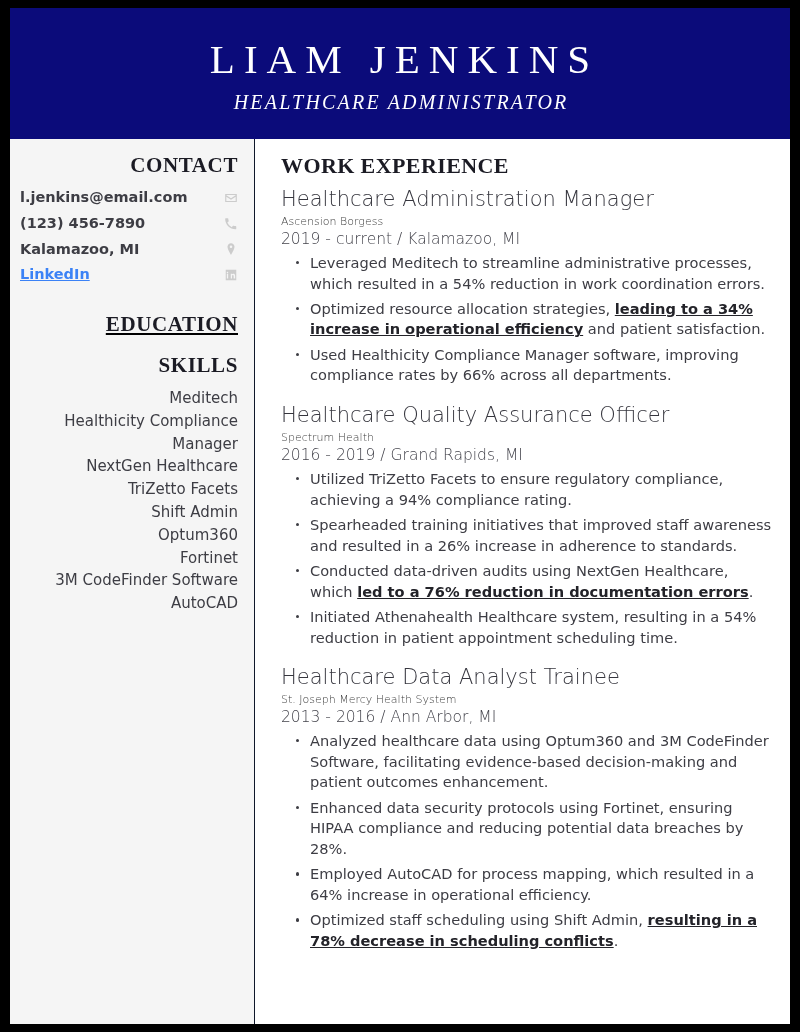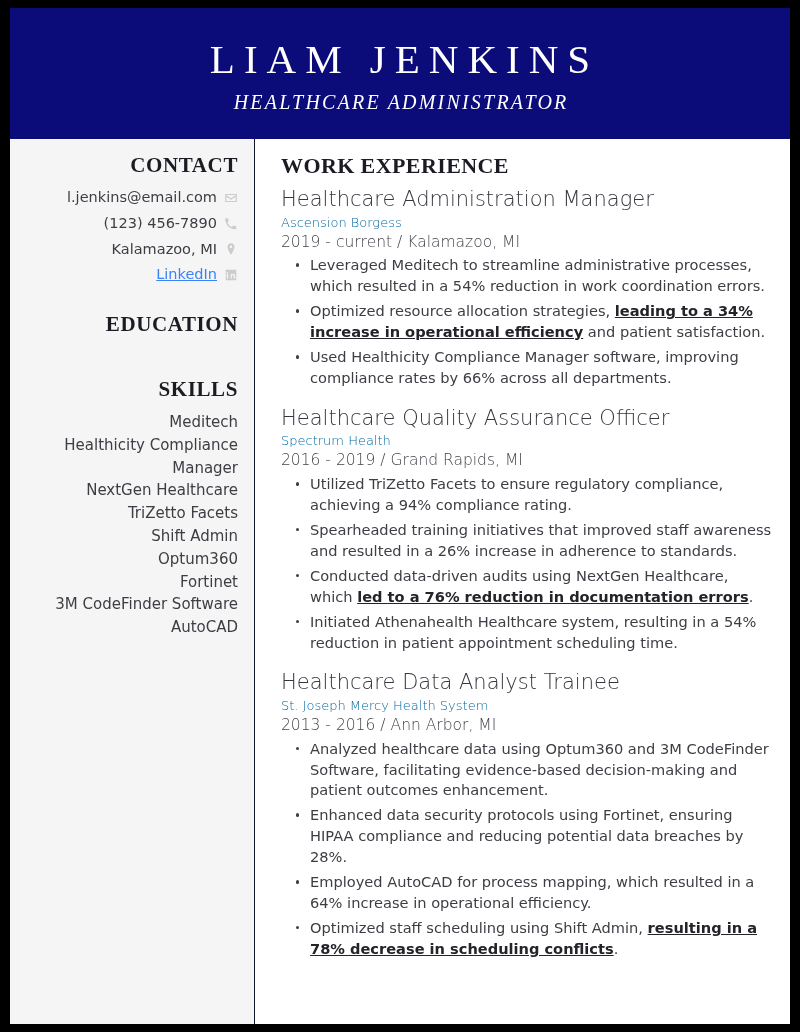--- a/index.html
+++ b/index.html
@@ -83,28 +83,29 @@
   
   .side-heading {
     font-family: "Liberation Serif", serif;
     font-weight: bold;
     font-size: 21px;
     color: #1b1b24;
     letter-spacing: 0.6px;
     margin: 0 0 9px 0;
   }
   .side-block { margin-bottom: 26px; }
-  .side-block.education { margin-bottom: 40px; }
+  .side-block.education { margin-bottom: 16px; text-decoration: underline; }
 
   .contact-row {
     display: flex;
     align-items: center;
-    justify-content: flex-end;
+    justify-content: space-between;
     gap: 7px;
     margin-bottom: 4px;
+    font-weight: bold;
   }
   .contact-text {
     font-size: 14.5px;
     color: #3d3d44;
     line-height: 1.5;
   }
   .contact-text.link {
     color: #3b82f6;
     text-decoration: underline;
   }
@@ -134,22 +135,22 @@
   }
   .job { margin-bottom: 17px; }
   .job-title {
     font-size: 21px;
     font-weight: 300;
     color: #36363e;
     line-height: 1.22;
     margin-bottom: 2px;
   }
   .job-company {
-    font-size: 13px;
-    color: #0369a1;
+    font-size: 11px;
+    color: #404040;
     font-weight: 300;
     line-height: 1.3;
   }
   .job-meta {
     font-size: 15.5px;
     color: #44444c;
     font-weight: 300;
     line-height: 1.35;
     margin-bottom: 3px;
   }

